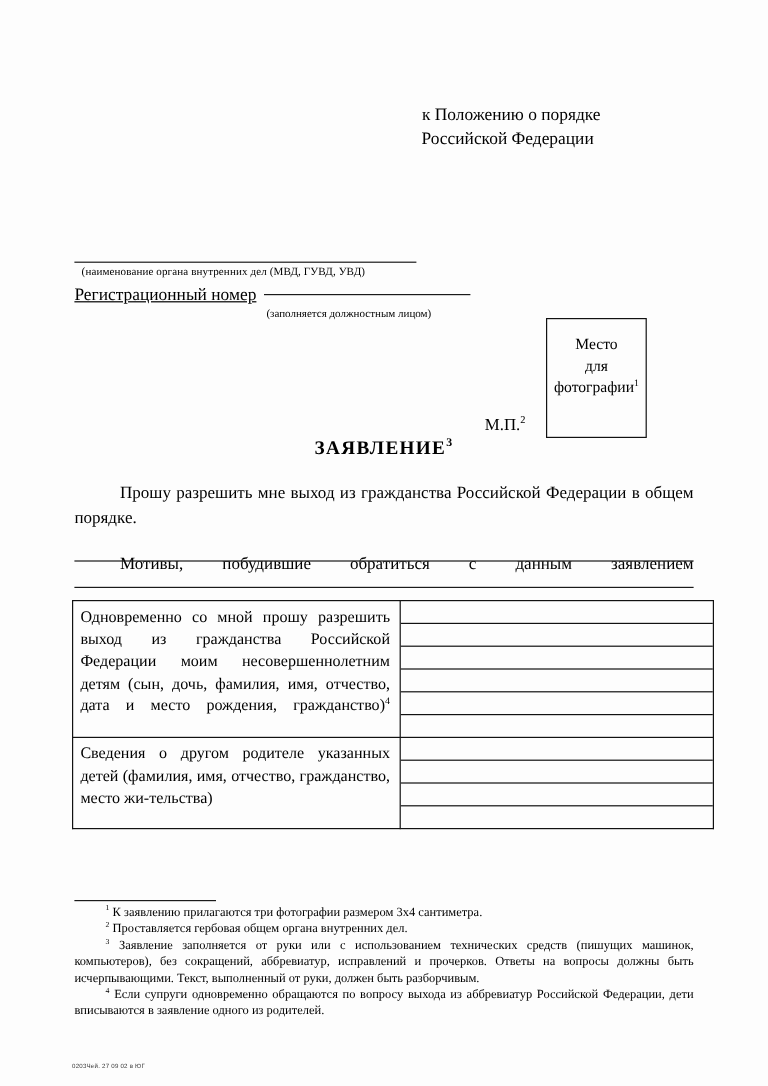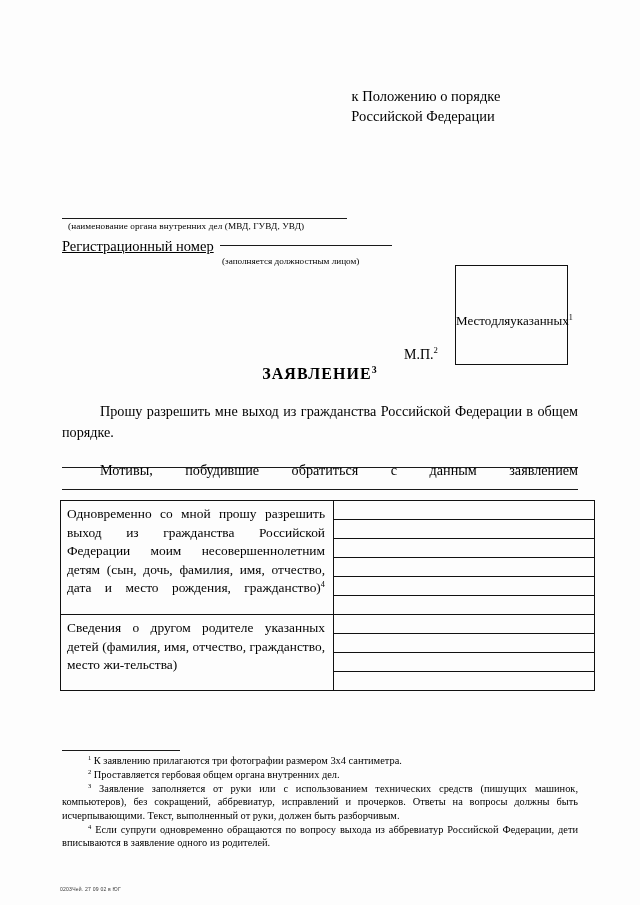--- a/index.html
+++ b/index.html
@@ -88,25 +88,25 @@
     top: 256px;
     font-size: 9.2px;
     white-space: nowrap;
   }
 
   
   .photo-box {
     position: absolute;
     left: 455px;
     top: 265px;
-    width: 113px;
+    width: 84px;
     height: 100px;
     border: 1.4px solid #111111;
     display: flex;
-    flex-direction: row;
+    flex-direction: column;
     align-items: center;
     justify-content: flex-start;
     padding-top: 12px;
     box-sizing: border-box;
   }
   .photo-line {
     font-size: 13px;
     line-height: 18px;
     white-space: nowrap;
   }
@@ -263,21 +263,21 @@
     <span class="reg-label">Регистрационный номер</span>
     <span class="reg-rule"></span>
   </div>
   <div class="reg-caption">(заполняется должностным лицом)</div>
 
   <div class="mp-stamp"><span>М.П.</span><sup>2</sup></div>
 
   <div class="photo-box">
     <div class="photo-line">Место</div>
     <div class="photo-line">для</div>
-    <div class="photo-line"><span>указанных</span><sup>1</sup></div>
+    <div class="photo-line"><span>фотографии</span><sup>1</sup></div>
   </div>
 
   <div class="doc-title"><span>ЗАЯВЛЕНИЕ</span><sup>3</sup></div>
 
   <div class="body-wrap">
     <p class="body-par">Прошу разрешить мне выход из гражданства Российской Федерации в общем порядке.</p>
     <p class="body-par second">Мотивы, побудившие обратиться с данным заявлением</p>
   </div>
 
   <div class="blank-rule br-1"></div>

